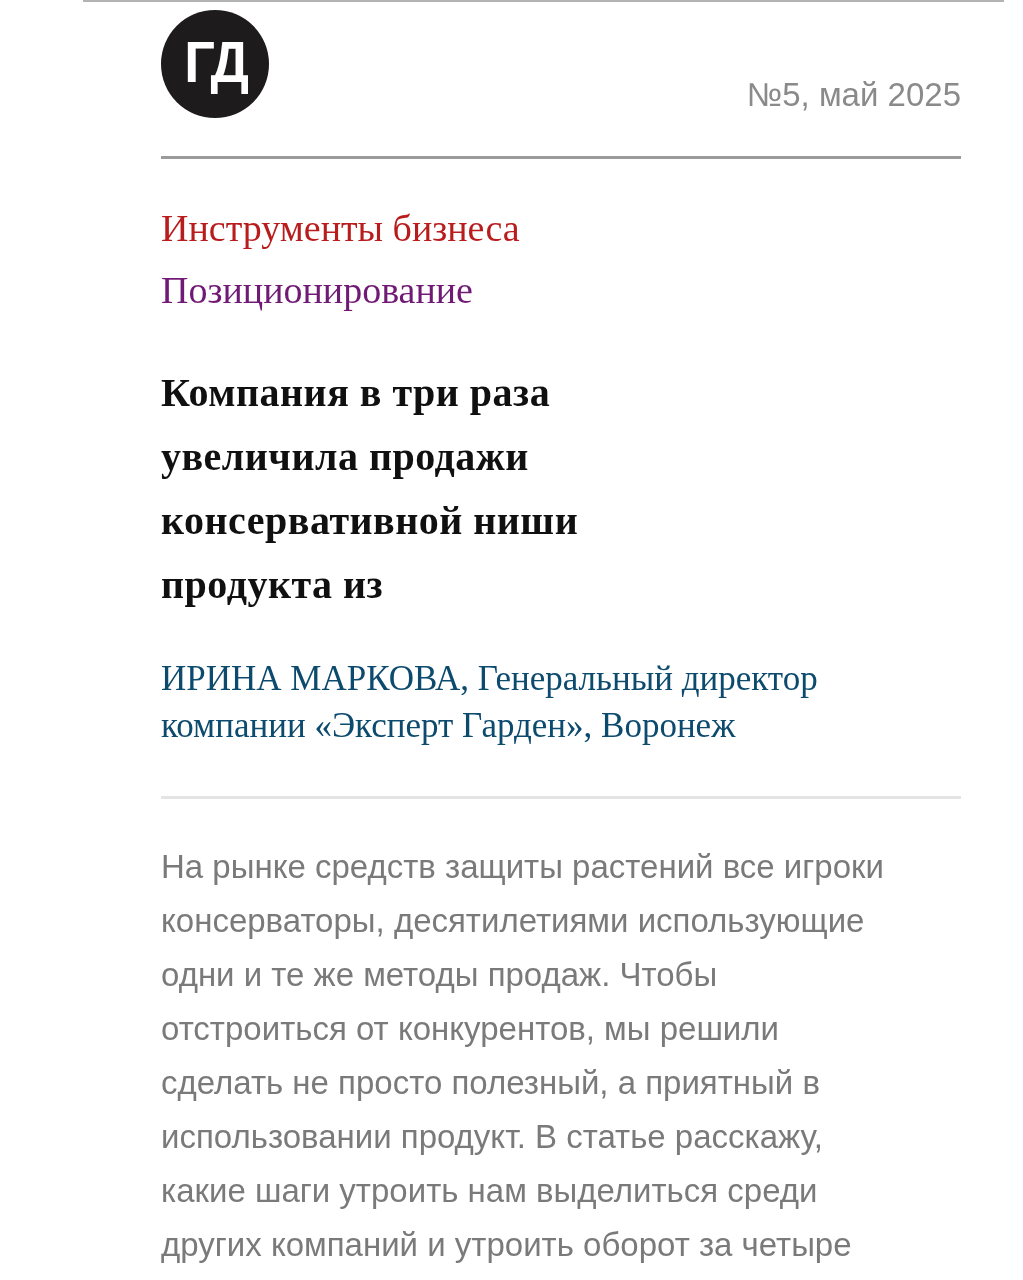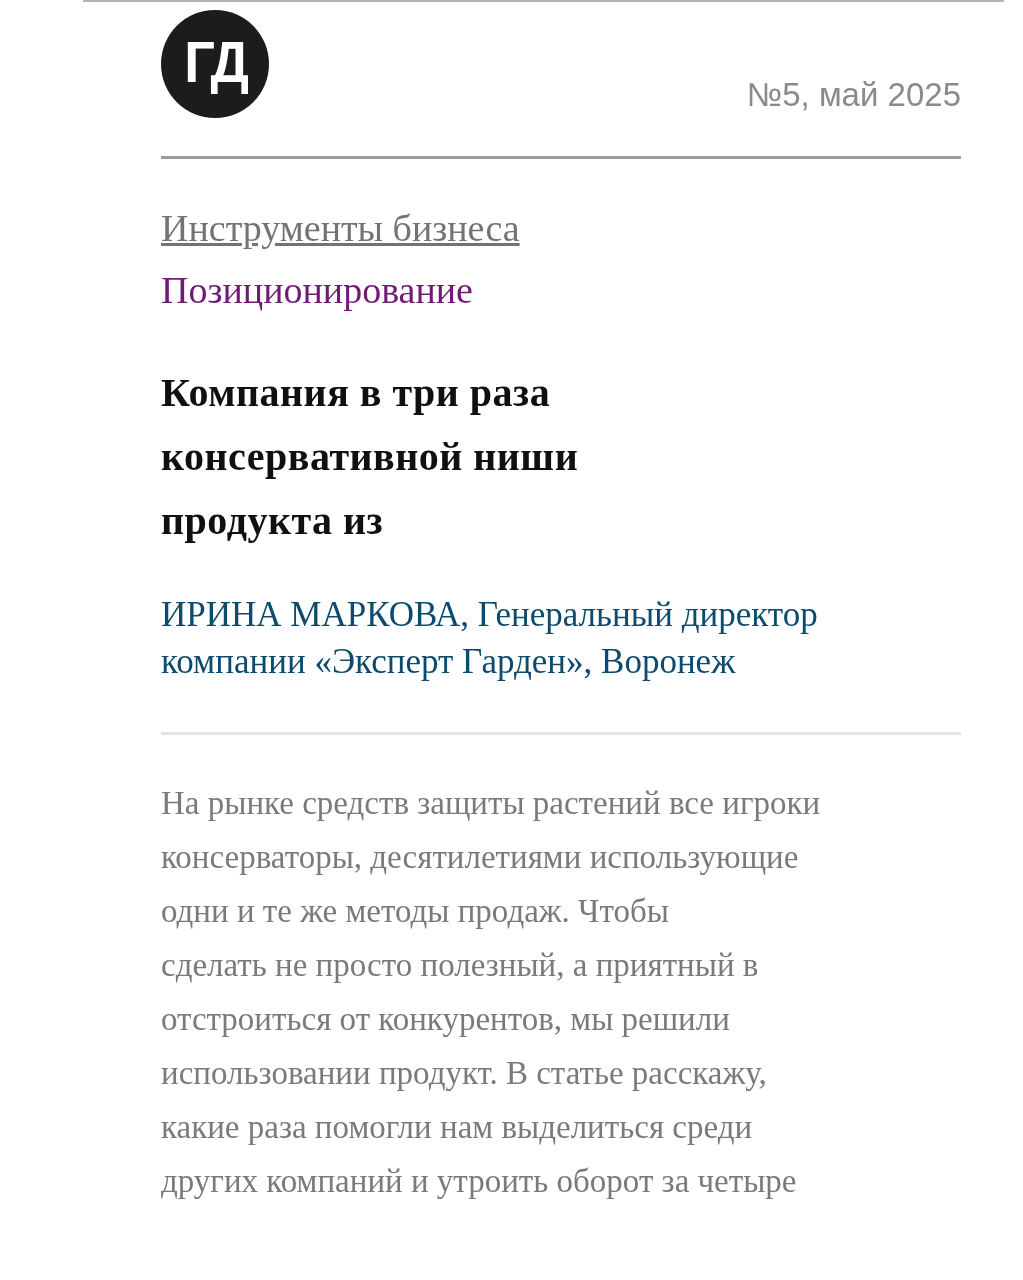--- a/index.html
+++ b/index.html
@@ -68,42 +68,42 @@
     margin-top: 47px;
     height: 3px;
     background: #e4e4e4;
   }
   
   .category {
     margin-top: 38px;
     font-size: 38px;
     line-height: 62px;
   }
-  .category-section { color: #737373; text-decoration: underline; }
+  .category-section { color: #b91c1c; }
   .category-topic   { color: #701a75; }
   
   .headline {
     margin-top: 40px;
     font-size: 40px;
     font-weight: bold;
     line-height: 64px;
     color: #101010;
     letter-spacing: 0.5px;
   }
   
   .byline {
     margin-top: 38px;
     font-size: 35px;
     line-height: 47px;
     color: #0c4a6e;
   }
   
   .body-text {
     margin-top: 41px;
-    font-family: Liberation Serif, serif;
+    font-family: Liberation Sans, sans-serif;
     font-size: 33px;
     line-height: 54px;
     color: #7a7a7a;
   }
 </style>
 </head>
 <body>
 
 <div class="page">
 
@@ -120,36 +120,37 @@
 
     <div class="divider-dark"></div>
 
     <div class="category">
       <div class="category-section">Инструменты бизнеса</div>
       <div class="category-topic">Позиционирование</div>
     </div>
 
     <h1 class="headline">
       <div>Компания в три раза</div>
+      <div>увеличила продажи</div>
       <div>консервативной ниши</div>
       <div>продукта из</div>
     </h1>
 
     <div class="byline">
       <div>ИРИНА МАРКОВА, Генеральный директор</div>
       <div>компании «Эксперт Гарден», Воронеж</div>
     </div>
 
     <div class="divider-light"></div>
 
     <div class="body-text">
       <div>На рынке средств защиты растений все игроки</div>
       <div>консерваторы, десятилетиями использующие</div>
       <div>одни и те же методы продаж. Чтобы</div>
+      <div>отстроиться от конкурентов, мы решили</div>
       <div>сделать не просто полезный, а приятный в</div>
-      <div>отстроиться от конкурентов, мы решили</div>
       <div>использовании продукт. В статье расскажу,</div>
-      <div>какие раза помогли нам выделиться среди</div>
+      <div>какие шаги утроить нам выделиться среди</div>
       <div>других компаний и утроить оборот за четыре</div>
     </div>
 
   </div>
 </div>
 
 </body></html>

